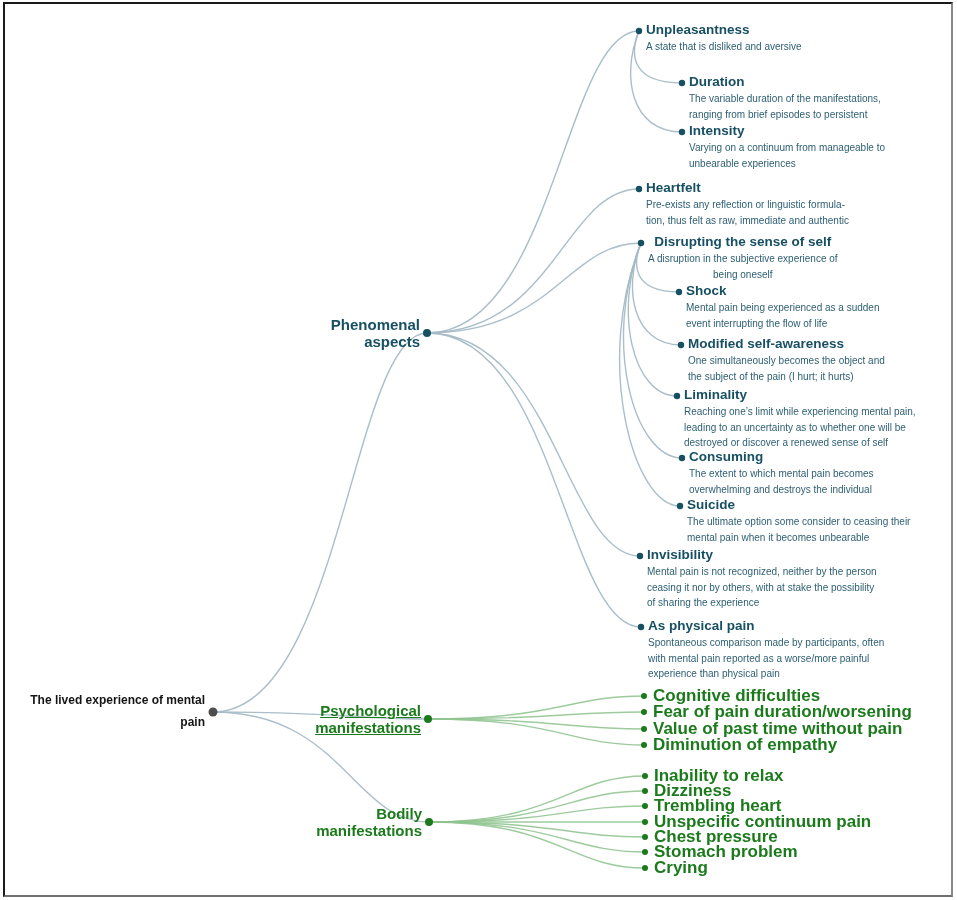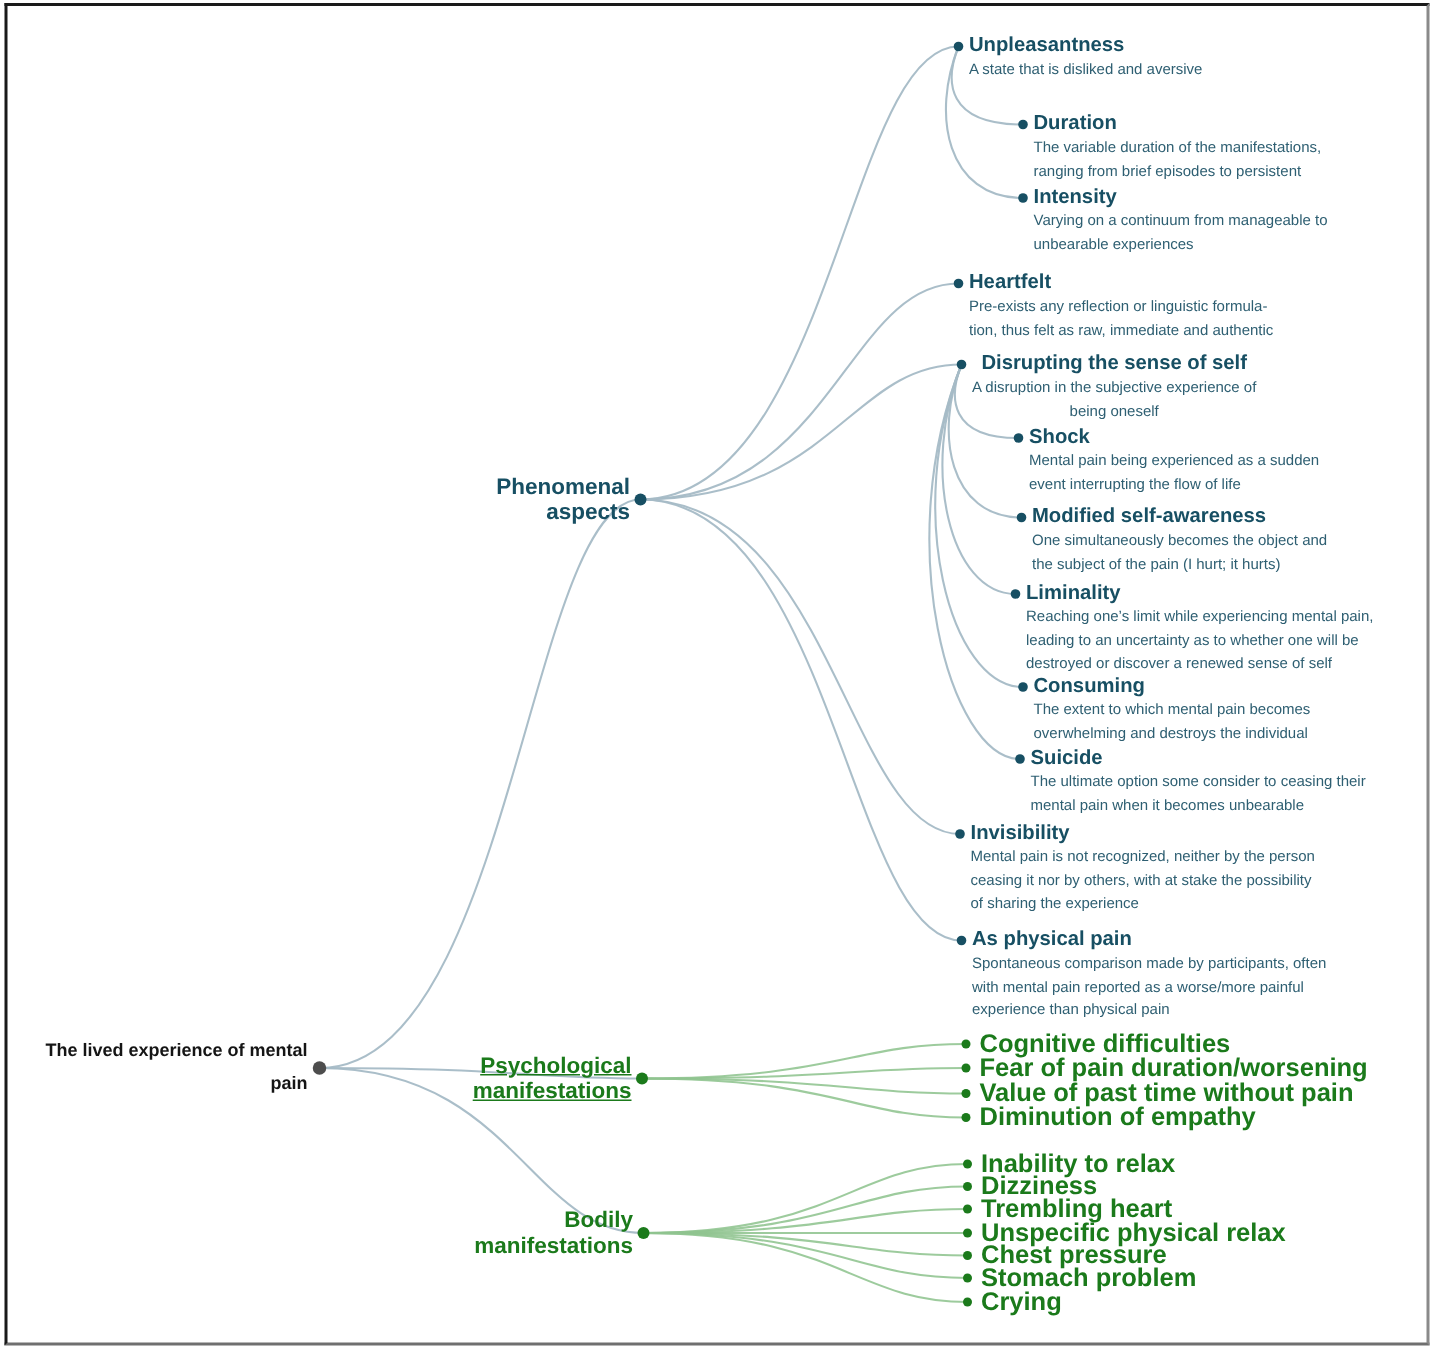--- a/index.html
+++ b/index.html
@@ -167,18 +167,18 @@
     </div>
     <div class="branch-label green" style="right: 536px; top: 703px; text-decoration: underline;">Psychological manifestations</div>
     <div class="leaf" style="left: 653px; top: 688px;">Cognitive difficulties</div>
     <div class="leaf" style="left: 653px; top: 704px;">Fear of pain duration/worsening</div>
     <div class="leaf" style="left: 653px; top: 721px;">Value of past time without pain</div>
     <div class="leaf" style="left: 653px; top: 737px;">Diminution of empathy</div>
     <div class="branch-label green" style="right: 535px; top: 806px;">Bodily manifestations</div>
     <div class="leaf" style="left: 654px; top: 768px;">Inability to relax</div>
     <div class="leaf" style="left: 654px; top: 783px;">Dizziness</div>
     <div class="leaf" style="left: 654px; top: 798px;">Trembling heart</div>
-    <div class="leaf" style="left: 654px; top: 814px;">Unspecific physical relax</div>
+    <div class="leaf" style="left: 654px; top: 814px;">Unspecific continuum pain</div>
     <div class="leaf" style="left: 654px; top: 829px;">Chest pressure</div>
     <div class="leaf" style="left: 654px; top: 844px;">Stomach problem</div>
     <div class="leaf" style="left: 654px; top: 860px;">Crying</div>
   </div>
 <div class="frame"></div>
 
 </body></html>

